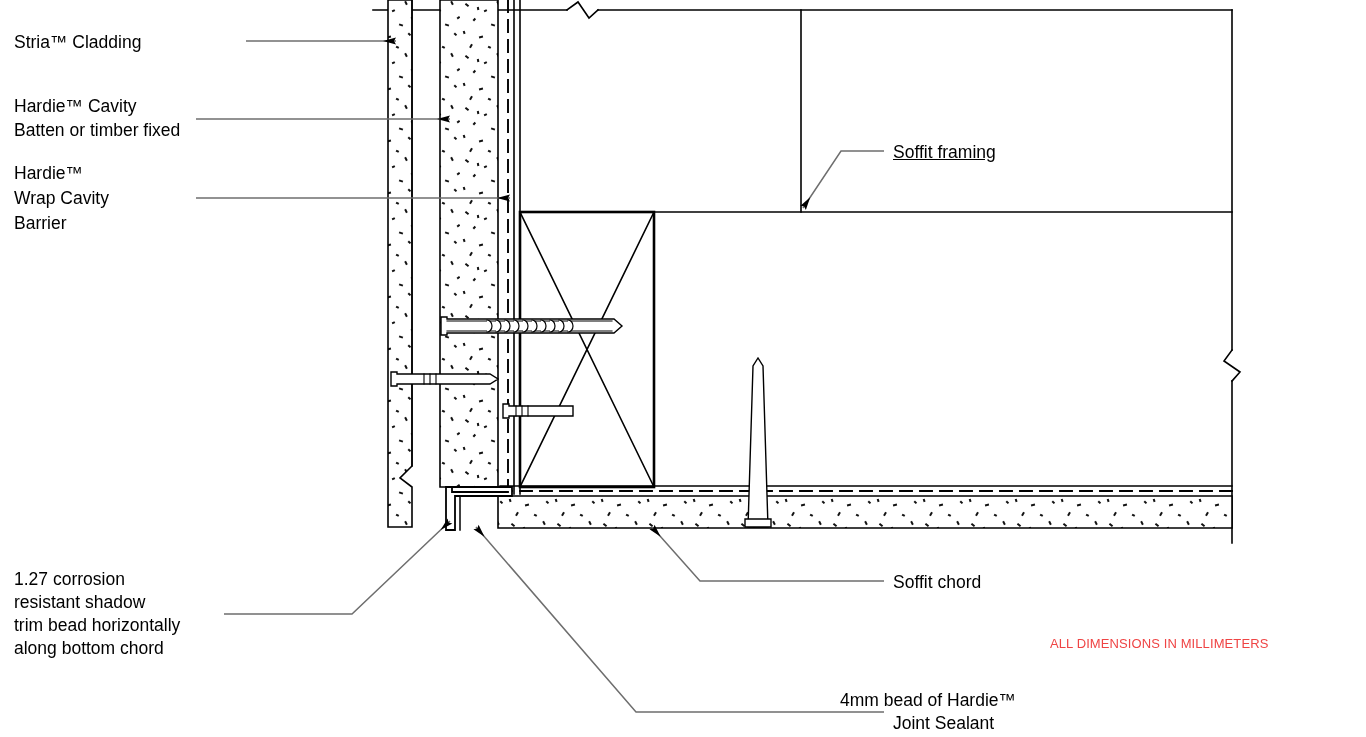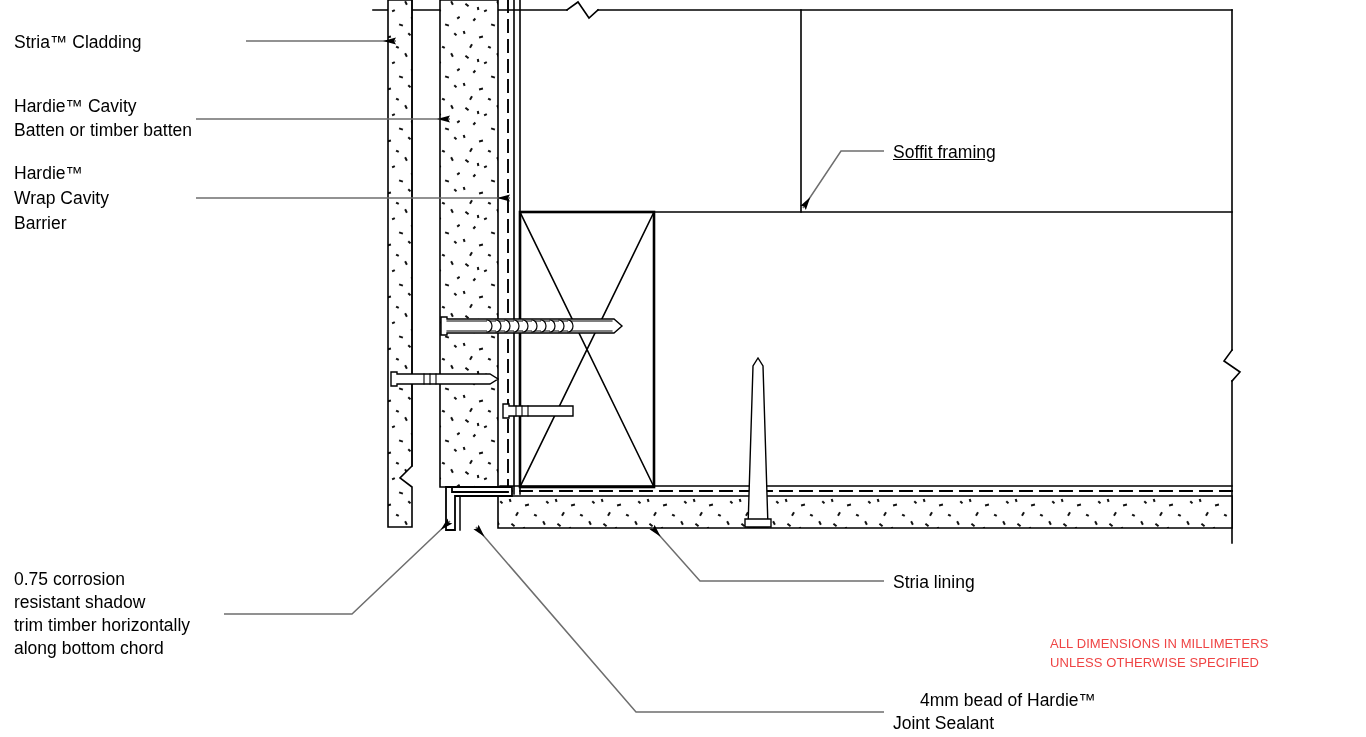--- a/index.html
+++ b/index.html
@@ -125,34 +125,33 @@
     <path d="M884,151 L841,151 L803,208" marker-end="url(#arw)"></path>
     <path d="M884,581 L700,581 L652,527" marker-end="url(#arw)"></path>
     <path d="M224,614 L352,614 L450,521" marker-end="url(#arw)"></path>
     <path d="M884,712 L636,712 L476,527" marker-end="url(#arw)"></path>
   </g>
 </svg>
 
 <div class="lbl" style="left:14px; top:31px;">Stria™ Cladding</div>
 
 <div class="lbl" style="left:14px; top:95px;">Hardie™ Cavity</div>
-<div class="lbl" style="left:14px; top:119px;">Batten or timber batten</div>
+<div class="lbl" style="left:14px; top:119px;">Batten or timber fixed</div>
 
 <div class="lbl" style="left:14px; top:162px;text-align:right;">Hardie™</div>
 <div class="lbl" style="left:14px; top:187px;">Wrap Cavity</div>
 <div class="lbl" style="left:14px; top:212px;">Barrier</div>
 
 <div class="lbl" style="left:893px; top:141px;text-decoration:underline;">Soffit framing</div>
 
-<div class="lbl" style="left:893px; top:571px;">Stria lining</div>
+<div class="lbl" style="left:893px; top:571px;">Soffit chord</div>
 
-<div class="lbl" style="left:14px; top:568px;">0.75 corrosion</div>
+<div class="lbl" style="left:14px; top:568px;">1.27 corrosion</div>
 <div class="lbl" style="left:14px; top:591px;">resistant shadow</div>
-<div class="lbl" style="left:14px; top:614px;">trim timber horizontally</div>
+<div class="lbl" style="left:14px; top:614px;">trim bead horizontally</div>
 <div class="lbl" style="left:14px; top:637px;">along bottom chord</div>
 
-<div class="lbl" style="left:920px; top:689px;text-align:right;">4mm bead of Hardie™</div>
+<div class="lbl" style="left:840px; top:689px;text-align:right;">4mm bead of Hardie™</div>
 <div class="lbl" style="left:893px; top:712px;">Joint Sealant</div>
 
 <div class="note" style="left:1050px; top:634px;">ALL DIMENSIONS IN MILLIMETERS</div>
-<div class="note" style="left:1050px; top:653px;">UNLESS OTHERWISE SPECIFIED</div>
 
 </div>
 
 </body></html>

